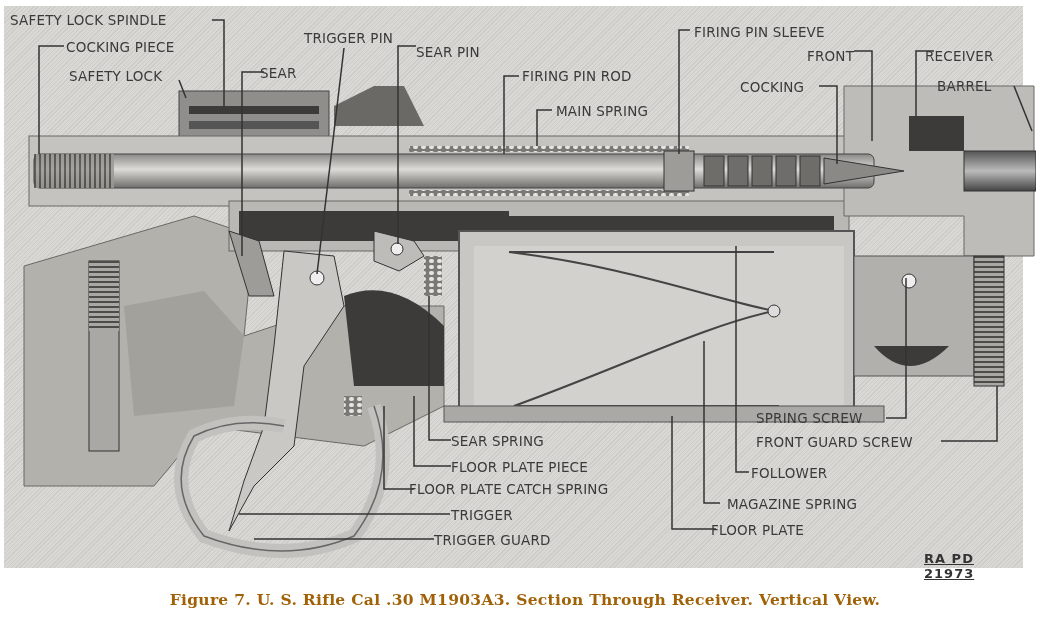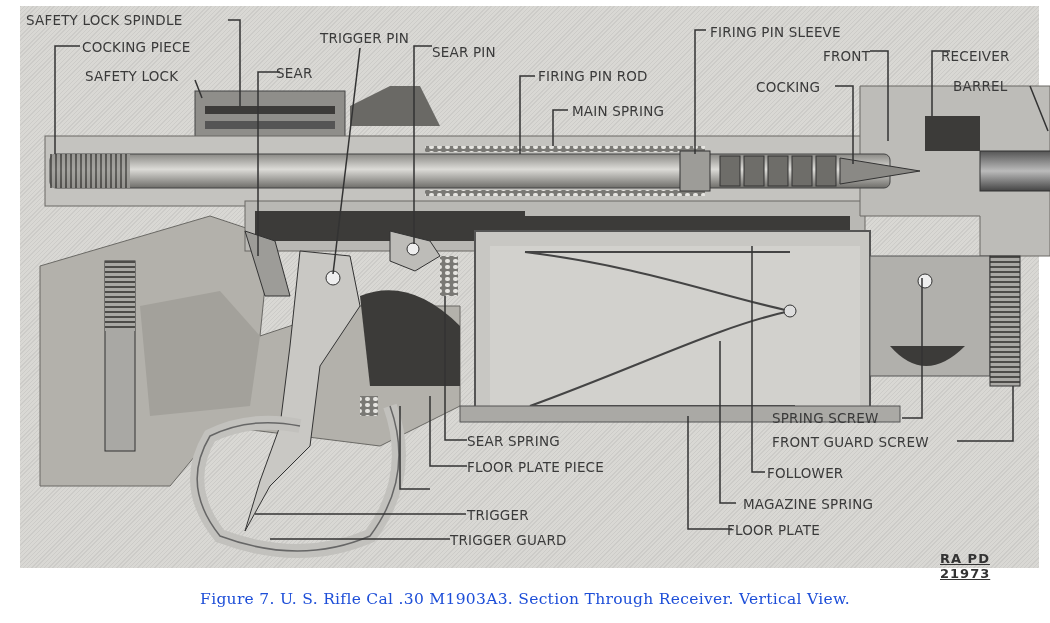--- a/index.html
+++ b/index.html
@@ -1,21 +1,21 @@
 <!DOCTYPE html>
 <html><head>
 <meta charset="utf-8">
 <style>
   html,body{margin:0;padding:0;background:#ffffff;}
   body{width:1050px;height:623px;position:relative;overflow:hidden;font-family:"DejaVu Sans",sans-serif;}
-  #plate{position:absolute;left:20px;top:6px;width:1019px;height:562px;background:#d9d8d4;
+  #plate{position:absolute;left:4px;top:6px;width:1019px;height:562px;background:#d9d8d4;
     background-image:repeating-linear-gradient(135deg,rgba(0,0,0,0.06) 0 1px,transparent 1px 3px);}
   #drawing{position:absolute;left:0;top:0;width:1032px;height:562px;}
   .lbl{position:absolute;font-size:13.5px;color:#3a3a3a;letter-spacing:0.2px;white-space:nowrap;font-family:"DejaVu Sans",sans-serif;}
-  .caption{position:absolute;left:0;width:1050px;top:590px;text-align:center;font-family:"DejaVu Serif",serif;font-weight:normal;font-size:15.5px;color:#1d4ed8;letter-spacing:0.3px;}
+  .caption{position:absolute;left:0;width:1050px;top:590px;text-align:center;font-family:"DejaVu Serif",serif;font-weight:bold;font-size:15.5px;color:#a16207;letter-spacing:0.3px;}
   .plateid{position:absolute;font-size:13px;font-weight:bold;color:#333;letter-spacing:1px;text-decoration:underline;}
 </style>
 </head>
 <body>
 
 <div id="plate">
   <svg id="drawing" viewBox="0 0 1032 562" xmlns="http://www.w3.org/2000/svg">
     <defs>
       <linearGradient id="rod" x1="0" y1="0" x2="0" y2="1">
         <stop offset="0" stop-color="#8a8985"></stop>
@@ -150,18 +150,19 @@
   <span class="lbl" style="left:736px;top:73px">COCKING</span>
   <span class="lbl" style="left:921px;top:42px">RECEIVER</span>
   <span class="lbl" style="left:933px;top:72px">BARREL</span>
   <span class="lbl" style="left:752px;top:404px">SPRING SCREW</span>
   <span class="lbl" style="left:752px;top:428px">FRONT GUARD SCREW</span>
   <span class="lbl" style="left:747px;top:459px">FOLLOWER</span>
   <span class="lbl" style="left:723px;top:490px">MAGAZINE SPRING</span>
   <span class="lbl" style="left:707px;top:516px">FLOOR PLATE</span>
   <span class="lbl" style="left:447px;top:427px">SEAR SPRING</span>
   <span class="lbl" style="left:447px;top:453px">FLOOR PLATE PIECE</span>
+  <span class="lbl" style="left:405px;top:475px">FLOOR PLATE CATCH SPRING</span>
   <span class="lbl" style="left:447px;top:501px">TRIGGER</span>
   <span class="lbl" style="left:430px;top:526px">TRIGGER GUARD</span>
   <span class="plateid" style="left:920px;top:545px">RA PD 21973</span>
 </div>
 
 <div class="caption">Figure 7.  U. S. Rifle Cal .30 M1903A3.  Section Through Receiver.  Vertical View.</div>
 
 </body></html>

